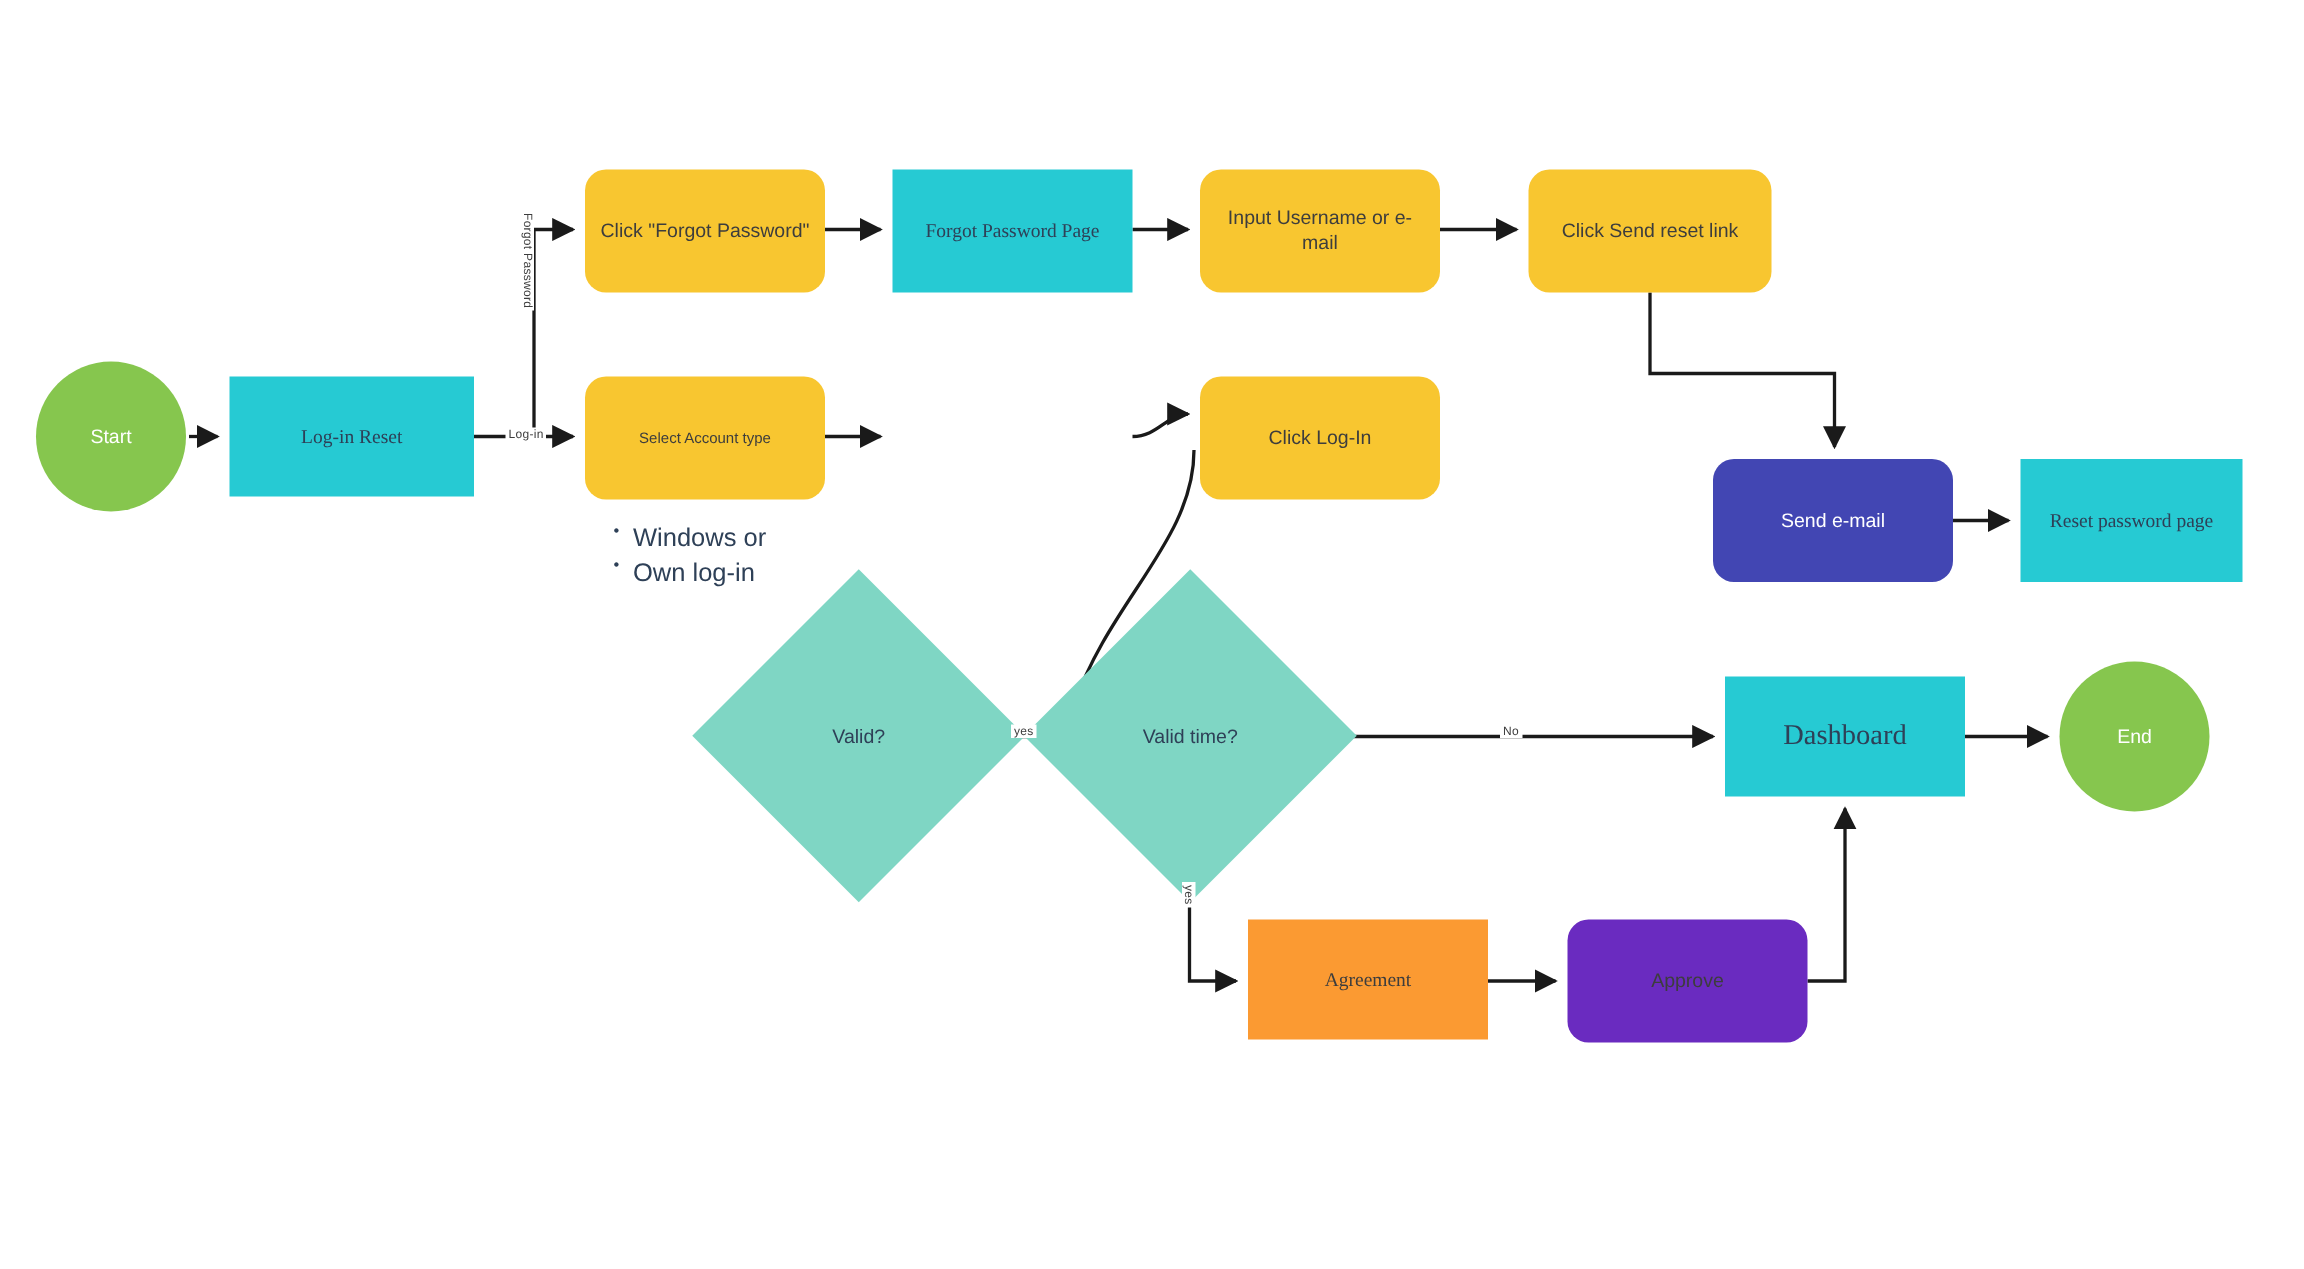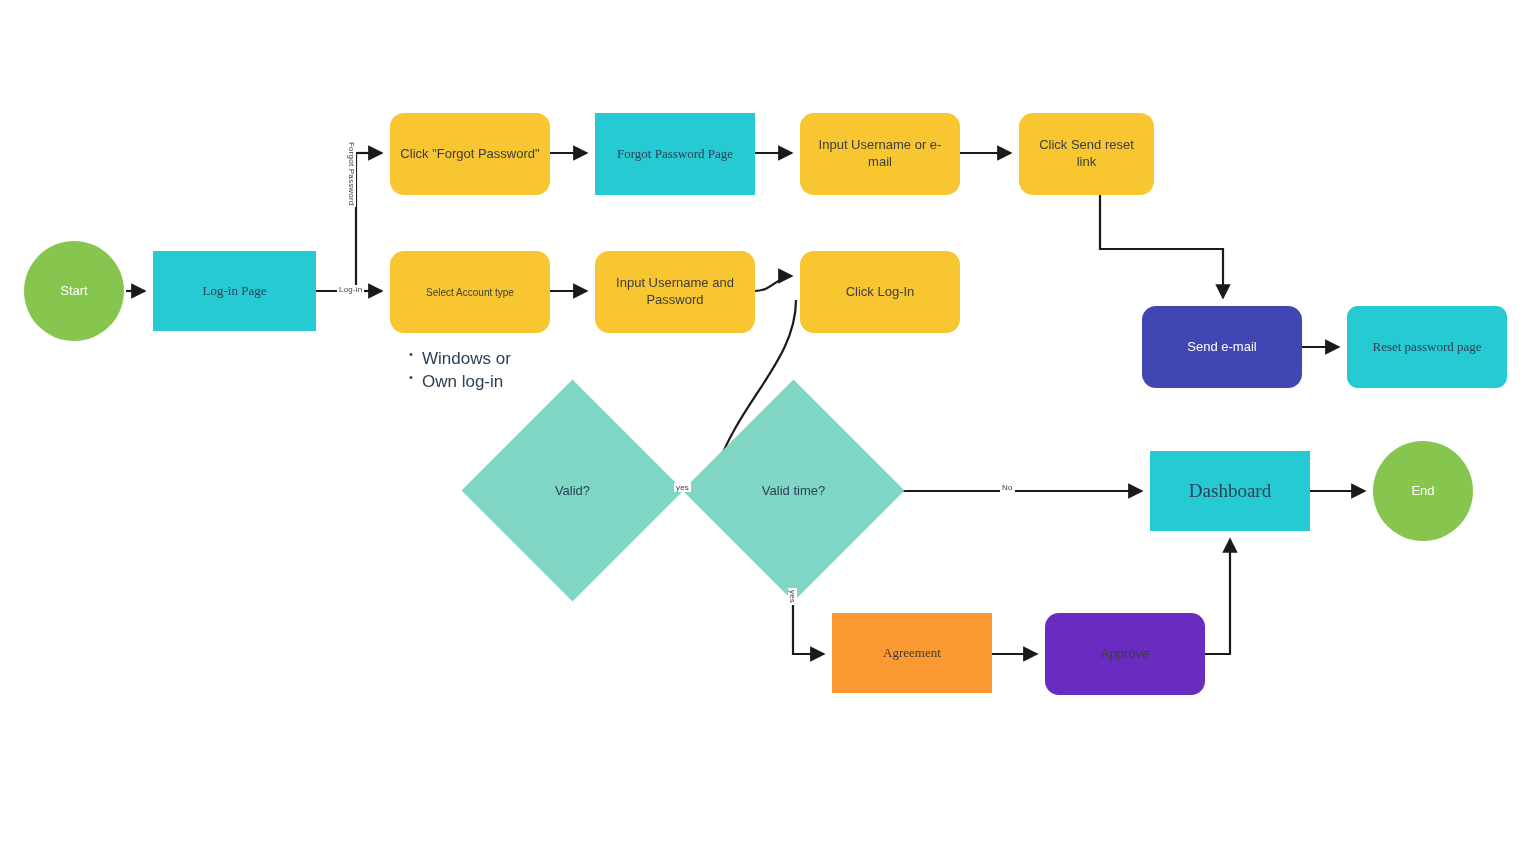--- a/index.html
+++ b/index.html
@@ -150,54 +150,51 @@
 
       <path d="M 1310 491 L 1365 491" marker-end="url(#arrow)"></path>
     </g>
   </svg>
 
   <div class="node circle" style="left:24px; top:241px; width:100px; height:100px; background:#86C64E; color:#ffffff; font-size:13px;">
     <span class="label">Start</span>
   </div>
 
   <div class="node rect" style="left:153px; top:251px; width:163px; height:80px; background:#26CAD3; color:#2e4057; font-size:13px;">
-    <span class="label">Log-in Page</span>
+    <span class="label">Log-in Reset</span>
   </div>
 
   <div class="node round" style="left:390px; top:113px; width:160px; height:82px; background:#F8C630; color:#3d3d3d; font-size:13px;">
     <span class="label">Click "Forgot Password"</span>
   </div>
 
   <div class="node rect" style="left:595px; top:113px; width:160px; height:82px; background:#26CAD3; color:#2e4057; font-size:13px;">
     <span class="label">Forgot Password Page</span>
   </div>
 
   <div class="node round" style="left:800px; top:113px; width:160px; height:82px; background:#F8C630; color:#3d3d3d; font-size:13px;">
     <span class="label">Input Username or e-mail</span>
   </div>
 
-  <div class="node round" style="left:1019px; top:113px; width:135px; height:82px; background:#F8C630; color:#3d3d3d; font-size:13px;">
+  <div class="node round" style="left:1019px; top:113px; width:162px; height:82px; background:#F8C630; color:#3d3d3d; font-size:13px;">
     <span class="label">Click Send reset link</span>
   </div>
 
   <div class="node round" style="left:1142px; top:306px; width:160px; height:82px; background:#4246B3; color:#ffffff; font-size:13px;">
     <span class="label">Send e-mail</span>
   </div>
 
-  <div class="node rect" style="left:1347px; top:306px; width:160px; height:82px; background:#26CAD3; color:#2e4057; font-size:13px;border-radius:11px;">
+  <div class="node rect" style="left:1347px; top:306px; width:148px; height:82px; background:#26CAD3; color:#2e4057; font-size:13px;">
     <span class="label">Reset password page</span>
   </div>
 
   <div class="node round" style="left:390px; top:251px; width:160px; height:82px; background:#F8C630; color:#3d3d3d; font-size:10px;">
     <span class="label">Select Account type</span>
   </div>
 
-  <div class="node round" style="left:595px; top:251px; width:160px; height:82px; background:#F8C630; color:#3d3d3d; font-size:13px;">
-    <span class="label">Input Username and Password</span>
-  </div>
 
   <div class="node round" style="left:800px; top:251px; width:160px; height:82px; background:#F8C630; color:#3d3d3d; font-size:13px;">
     <span class="label">Click Log-In</span>
   </div>
 
   <div class="diamond-wrap" style="left:494px; top:412px; width:157px; height:157px;">
     <div class="diamond-shape" style="background:#7FD6C4;"></div>
     <span class="diamond-text" style="color:#2e4057; font-size:13px;">Valid?</span>
   </div>
 

